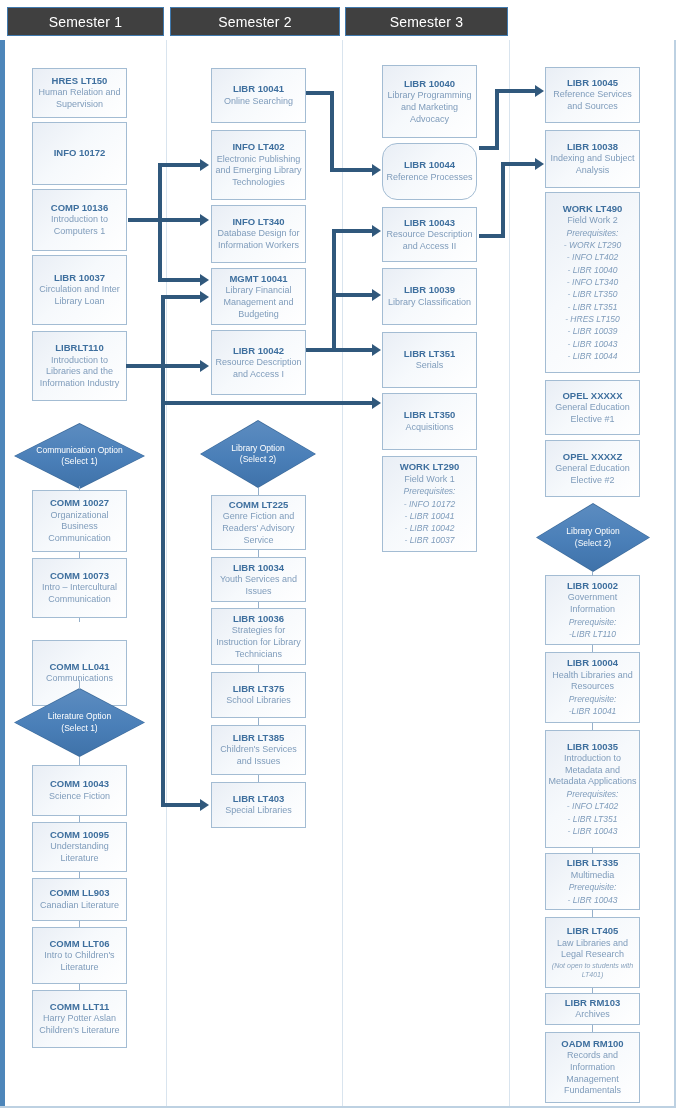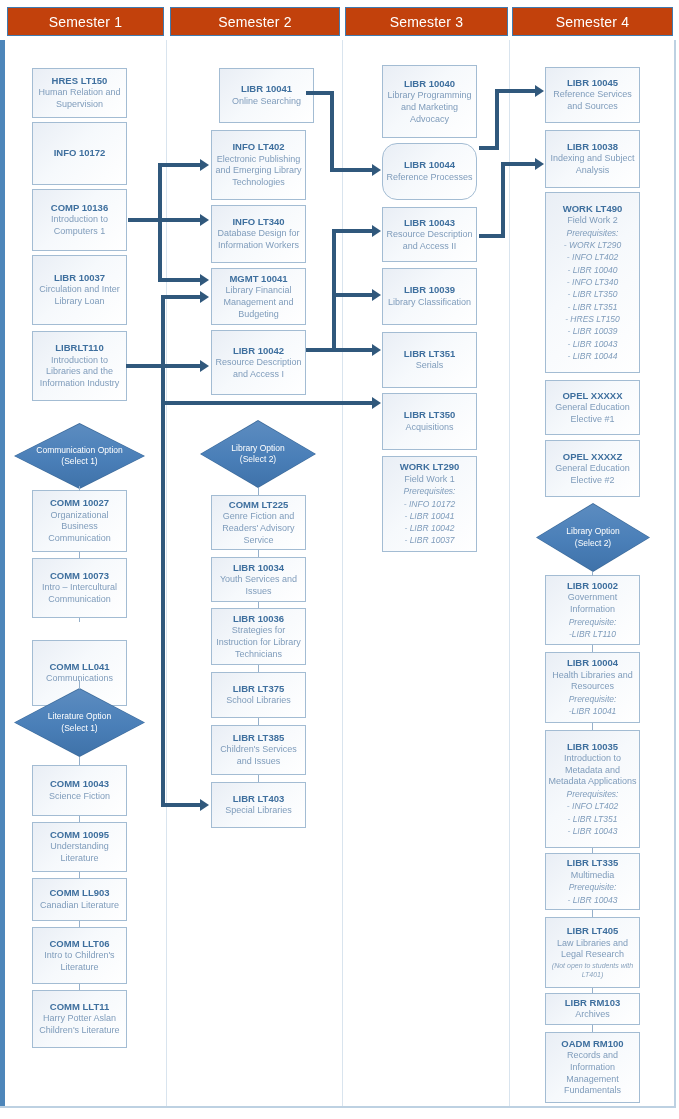--- a/index.html
+++ b/index.html
@@ -1,21 +1,21 @@
 <!DOCTYPE html>
 <html><head>
 <meta charset="utf-8">
 <style>
   html,body{margin:0;padding:0;background:#fff;}
   #canvas{
     position:relative;width:679px;height:1119px;background:#fff;overflow:hidden;
     font-family:"Liberation Sans",sans-serif;
   }
   .sem-header{
-    position:absolute;top:7px;height:29px;background:#c2410c;color:#fff;
+    position:absolute;top:7px;height:29px;background:#404040;color:#fff;
     display:flex;align-items:center;justify-content:center;
     font-size:14px;letter-spacing:.2px;border:1px solid #417aae;box-sizing:border-box;
   }
   .frame-left{position:absolute;left:0;top:40px;width:5px;height:1068px;background:#4d86ba;}
   .frame-right{position:absolute;left:674px;top:40px;width:2px;height:1068px;background:#bdd1e2;}
   .frame-bottom{position:absolute;left:0;top:1106px;width:676px;height:2px;background:#bdd1e2;}
   .col-divider{position:absolute;top:40px;width:1px;height:1066px;background:#d9e4ee;}
   .course-box{
     position:absolute;box-sizing:border-box;border:1px solid #a3bcd3;
     background:linear-gradient(135deg,#e9eef5 0%,#f6f9fc 45%,#ffffff 100%);
@@ -45,21 +45,20 @@
   }
   .stack-link{position:absolute;width:1px;background:#96b0ca;}
 </style>
 </head>
 <body>
 
 <div id="canvas">
   <div class="sem-header" style="left:7px;width:157px;">Semester 1</div>
   <div class="sem-header" style="left:170px;width:170px;">Semester 2</div>
   <div class="sem-header" style="left:345px;width:163px;">Semester 3</div>
-  <div class="sem-header" style="left:512px;width:161px;">Semester 4</div>
 
   <div class="frame-left"></div>
   <div class="frame-right"></div>
   <div class="frame-bottom"></div>
   <div class="col-divider" style="left:166px;"></div>
   <div class="col-divider" style="left:342px;"></div>
   <div class="col-divider" style="left:509px;"></div>
 
   <div id="nodes">
       <div class="course-box" style="left: 32px; top: 68px; width: 95px; height: 50px;">
@@ -120,21 +119,21 @@
         <div class="course-title">Canadian Literature</div>
       </div>
       <div class="course-box" style="left: 32px; top: 927px; width: 95px; height: 57px;">
         <div class="course-code">COMM LLT06</div>
         <div class="course-title">Intro to Children's Literature</div>
       </div>
       <div class="course-box" style="left: 32px; top: 990px; width: 95px; height: 58px;">
         <div class="course-code">COMM LLT11</div>
         <div class="course-title">Harry Potter Aslan Children's Literature</div>
       </div>
-      <div class="course-box" style="left: 219px; top: 68px; width: 95px; height: 55px;">
+      <div class="course-box" style="left: 211px; top: 68px; width: 95px; height: 55px;">
         <div class="course-code">LIBR 10041</div>
         <div class="course-title">Online Searching</div>
       </div>
       <div class="course-box" style="left: 211px; top: 130px; width: 95px; height: 70px;">
         <div class="course-code">INFO LT402</div>
         <div class="course-title">Electronic Publishing and Emerging Library Technologies</div>
       </div>
       <div class="course-box" style="left: 211px; top: 205px; width: 95px; height: 58px;">
         <div class="course-code">INFO LT340</div>
         <div class="course-title">Database Design for Information Workers</div>

